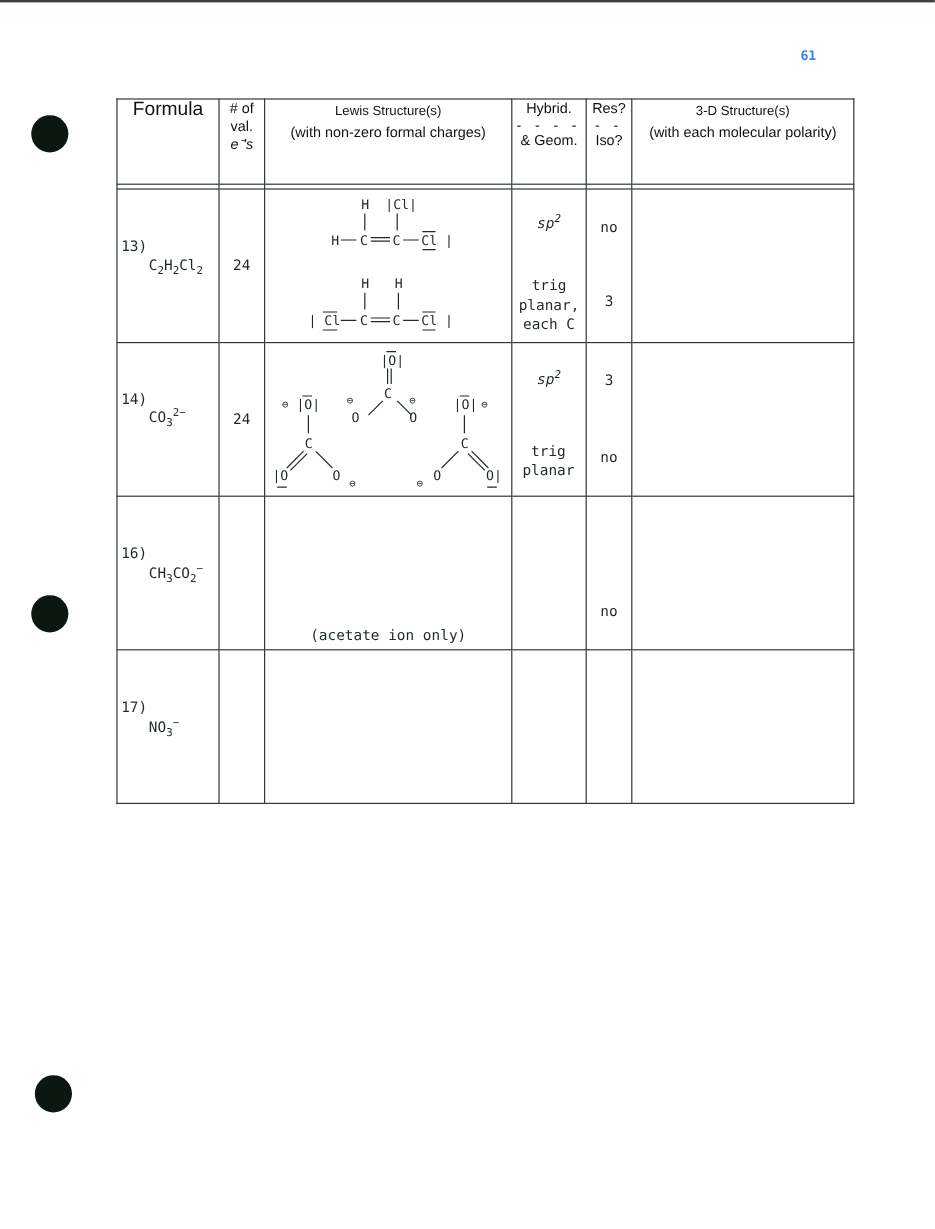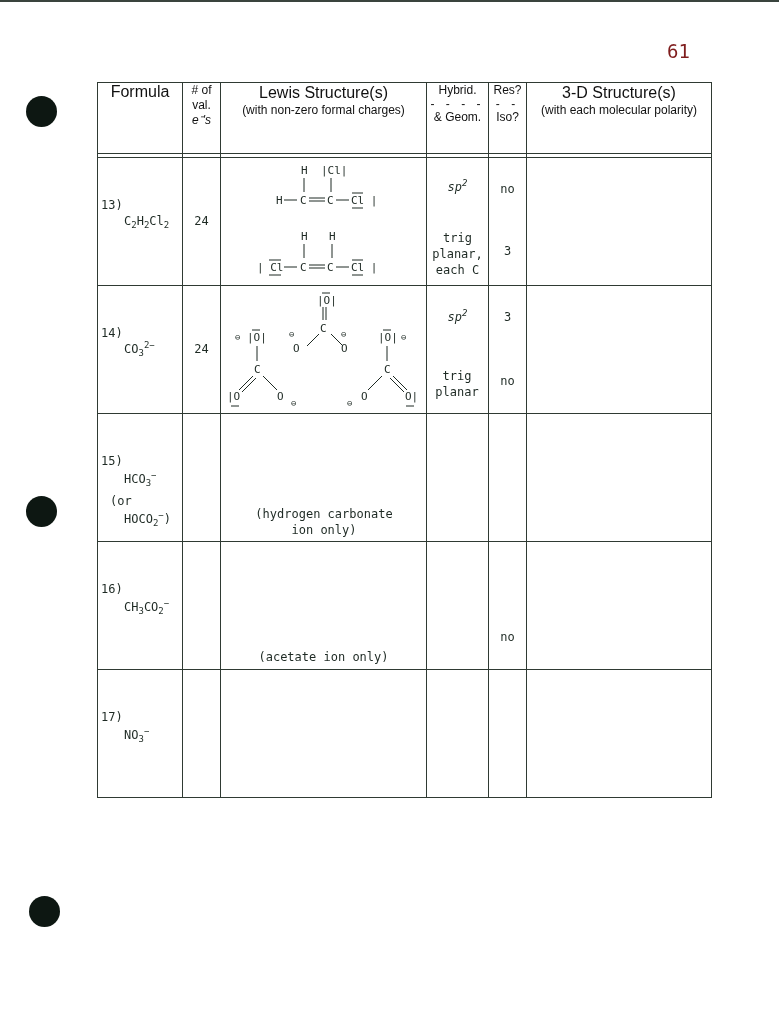--- a/index.html
+++ b/index.html
@@ -1,26 +1,26 @@
 <!DOCTYPE html>
 <html><head>
 <meta charset="utf-8">
 <style>
   html, body { margin:0; padding:0; background:#ffffff; }
   body { width:779px; height:1024px; position:relative; overflow:hidden; font-family:"DejaVu Sans Mono", monospace; color:#1e2a24; }
-  .page-number { position:absolute; left:667px; top:40px; font-size:19px; color:#7f1d1d; }
+  .page-number { position:absolute; left:667px; top:40px; font-size:11px; color:#3b82f6;font-weight:bold; }
   .hole { position:absolute; width:31px; height:31px; border-radius:50%; background:#0d1712; }
   .top-edge { position:absolute; left:0; top:0; width:779px; height:2px; background:#3a443e; }
   table.sheet { position:absolute; left:97px; top:82px; border-collapse:collapse; table-layout:fixed; }
   table.sheet td, table.sheet th { border:1.5px solid #2f3a33; padding:0; vertical-align:top; position:relative; }
   .hdr th { height:62px; font-family:"Liberation Sans", sans-serif; font-weight:normal; color:#111; vertical-align:bottom; }
   .hdr-double td { height:3px; border-top:1px solid #666; }
   .formula-h { font-size:16px; text-align:center; padding-bottom:8px !important; }
   .small-h { font-size:12px; line-height:15px; text-align:center; padding-bottom:6px !important; }
-  .lewis-h .big { font-size:16px; display:block; line-height:20px; }
+  .lewis-h .big { font-size:11px; display:block; line-height:20px; }
   .lewis-h .sm { font-size:12px; display:block; }
   .dashes { letter-spacing:4px; display:block; line-height:12px; }
   .row td { height:127px; }
   .fcell { font-size:12px; padding:0 0 0 3px !important; }
   .fnum { position:absolute; left:3px; }
   .fname { position:absolute; left:26px; }
   .center-txt { font-size:12px; text-align:center;margin-left:40px; }
   .abs { position:absolute; width:100%; text-align:center; left:0; }
   sub, sup { font-size:9px; }
   .lewis-svg { position:absolute; left:0; top:0; }
@@ -189,35 +189,20 @@
       <span class="abs" style="top:22px;font-style:italic">sp<sup>2</sup></span>
       <span class="abs" style="top:82px;left:2px;width:56px;line-height:16px">trig planar</span>
     </td>
     <td class="center-txt">
       <span class="abs" style="top:24px">3</span>
       <span class="abs" style="top:88px">no</span>
     </td>
     <td></td>
   </tr>
 
-  <tr class="row">
-    <td class="fcell">
-      <span class="fnum" style="top:40px">15)</span>
-      <span class="fname" style="top:56px">HCO<sub>3</sub><sup>−</sup></span>
-      <span class="fnum" style="top:80px;left:12px">(or</span>
-      <span class="fname" style="top:96px">HOCO<sub>2</sub><sup>−</sup>)</span>
-    </td>
-    <td></td>
-    <td class="center-txt">
-      <span class="abs" style="top:92px;width:140px;left:33px;line-height:16px">(hydrogen carbonate ion only)</span>
-    </td>
-    <td></td>
-    <td></td>
-    <td></td>
-  </tr>
 
   <tr class="row">
     <td class="fcell">
       <span class="fnum" style="top:40px">16)</span>
       <span class="fname" style="top:56px">CH<sub>3</sub>CO<sub>2</sub><sup>−</sup></span>
     </td>
     <td></td>
     <td class="center-txt">
       <span class="abs" style="top:108px">(acetate ion only)</span>
     </td>

